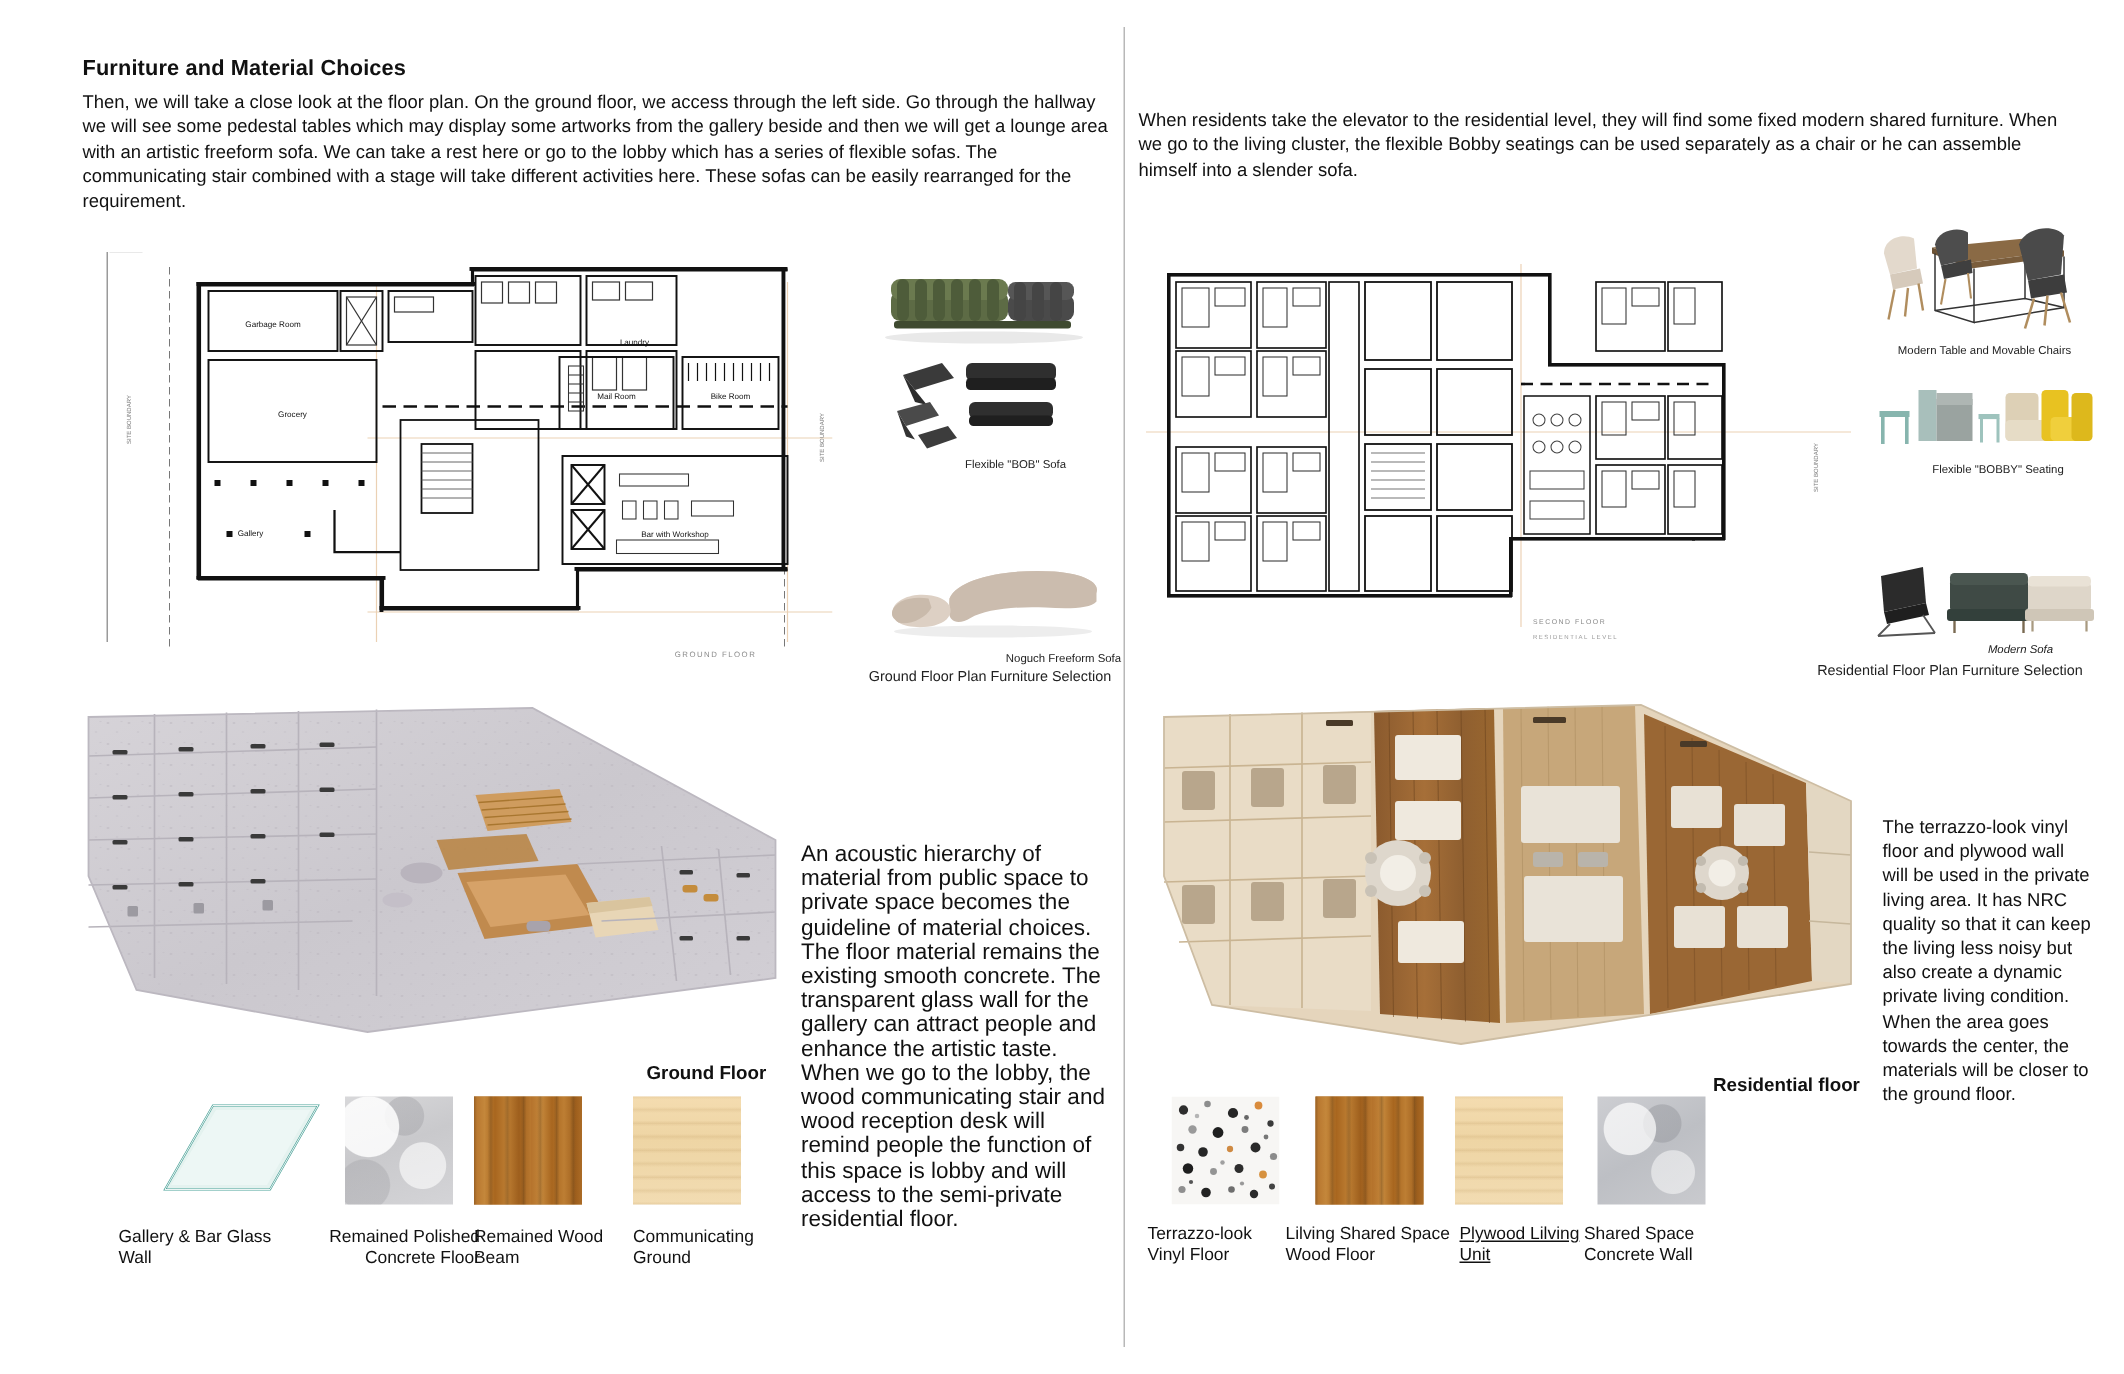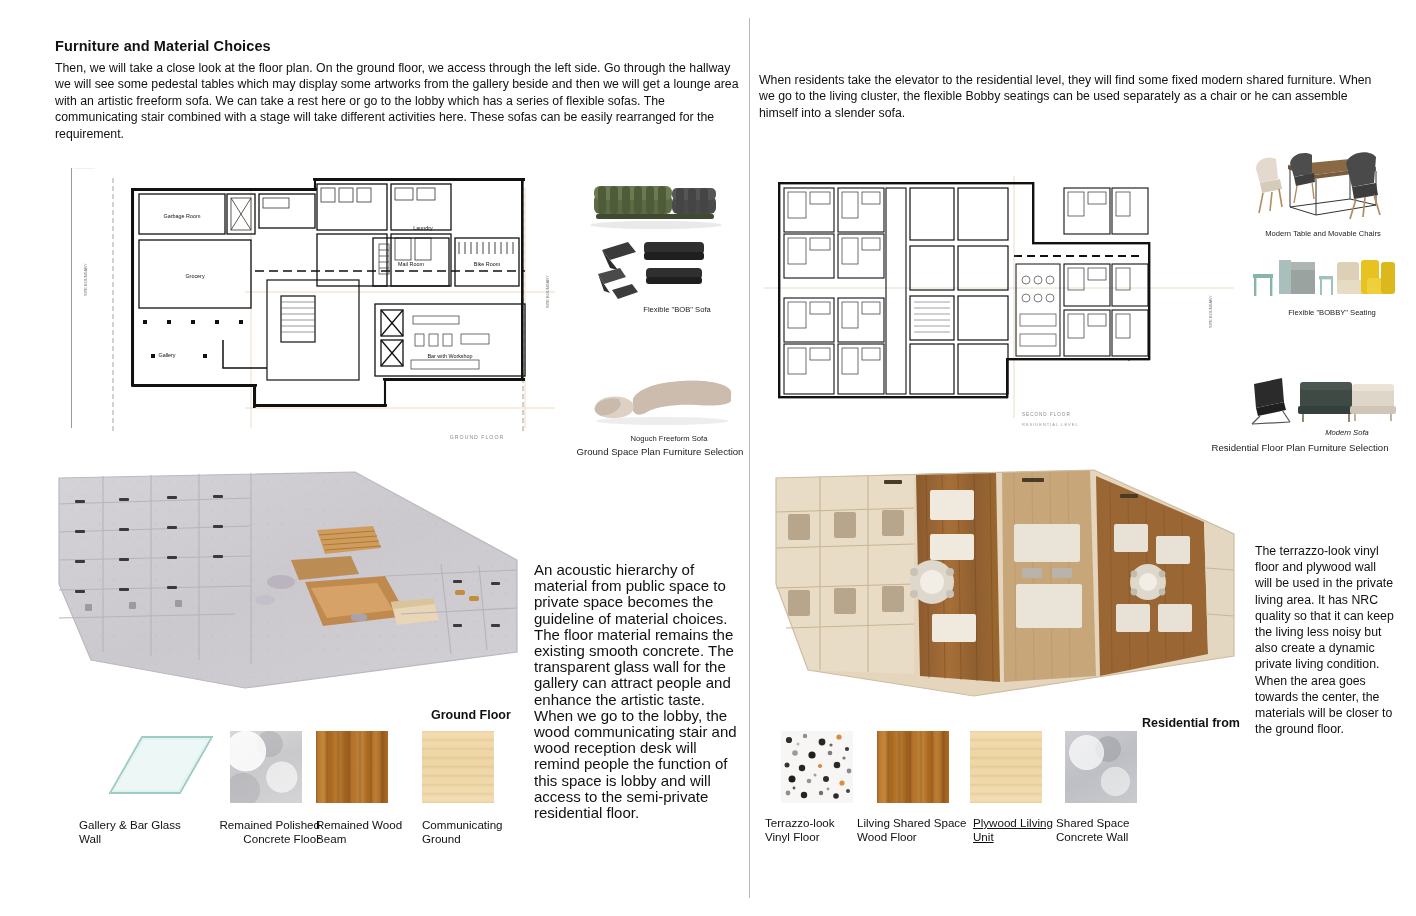--- a/index.html
+++ b/index.html
@@ -271,22 +271,22 @@
 
   <div class="render" style="left:575px;top:375px;width:150px;height:52px;">
     <svg width="150" height="52" viewBox="0 0 150 52">
       <ellipse cx="75" cy="46" rx="66" ry="4" fill="#ededed"></ellipse>
       <path d="M46 24 C52 10 86 4 116 6 C138 8 146 14 144 20 C142 26 128 26 112 25 C92 24 70 26 60 32 C52 37 44 34 46 24 Z" fill="#ddd0c4"></path>
       <path d="M46 24 C52 10 86 4 116 6 C138 8 146 14 144 20 L144 26 C140 31 124 31 110 30 C92 29 70 31 60 37 C52 42 44 40 46 30 Z" fill="#cbbcae"></path>
       <path d="M8 32 C10 24 22 20 34 22 C46 24 50 32 44 38 C36 45 18 44 12 40 C8 37 7 35 8 32 Z" fill="#ddd0c4"></path>
       <path d="M8 32 C10 26 20 22 32 24 L34 30 C30 38 18 42 12 40 C8 37 7 35 8 32 Z" fill="#c9baab"></path>
     </svg>
   </div>
-  <div class="cap" style="left:592px;top:434px;width:130px;">Noguch Freeform Sofa</div>
-  <div class="cap cap-lg" style="left:558px;top:446px;width:180px;">Ground Space Plan Furniture Selection</div>
+  <div class="cap" style="left:632px;top:434px;width:130px;">Noguch Freeform Sofa</div>
+  <div class="cap cap-lg" style="left:558px;top:446px;width:180px;">Ground Floor Plan Furniture Selection</div>
 
   <div class="plan" style="left:752px;top:168px;">
     <svg width="470" height="270" viewBox="0 0 470 270">
       <rect x="0" y="0" width="470" height="270" fill="#ffffff"></rect>
       <g stroke="#e8c9a8" stroke-width="0.8" opacity=".85">
         <line x1="0" y1="120" x2="470" y2="120"></line>
         <line x1="250" y1="8" x2="250" y2="250"></line>
       </g>
 
       <g fill="#111">
@@ -728,21 +728,21 @@
       </g>
 
       <g fill="#4a3a28">
         <rect x="120" y="16" width="18" height="4" rx="1"></rect>
         <rect x="258" y="14" width="22" height="4" rx="1"></rect>
         <rect x="356" y="30" width="18" height="4" rx="1"></rect>
       </g>
       <path d="M12 14 L330 6 L470 70 L470 192 L210 232 L44 206 L12 120 Z" fill="none" stroke="#cdbda3" stroke-width="1.2"></path>
     </svg>
   </div>
-  <div class="floor-label fl-res">Residential from</div>
+  <div class="floor-label fl-res">Residential floor</div>
   <div class="para-right">The terrazzo-look vinyl floor and plywood wall will be used in the private living area. It has NRC quality so that it can keep the living less noisy but also create a dynamic private  living condition. When the area goes towards the center, the materials will be closer to the ground floor.</div>
 
   <div class="swatch glass" style="left:96px;top:735px;">
     <svg width="106" height="62" viewBox="0 0 106 62">
       <path d="M34 2 L104 2 L72 58 L2 58 Z" fill="#e4f2ef" stroke="#49a197" stroke-width="1.4"></path>
       <path d="M34 2 L104 2 L72 58 L2 58 Z" fill="none" stroke="#ffffff" stroke-width="0.6"></path>
       <path d="M36 5 L99 5 L70 55 L6 55 Z" fill="#edf7f5" opacity=".9"></path>
     </svg>
   </div>
   <div class="sw-label" style="left:67px;top:818px;width:112px;">Gallery &amp; Bar Glass Wall</div>

